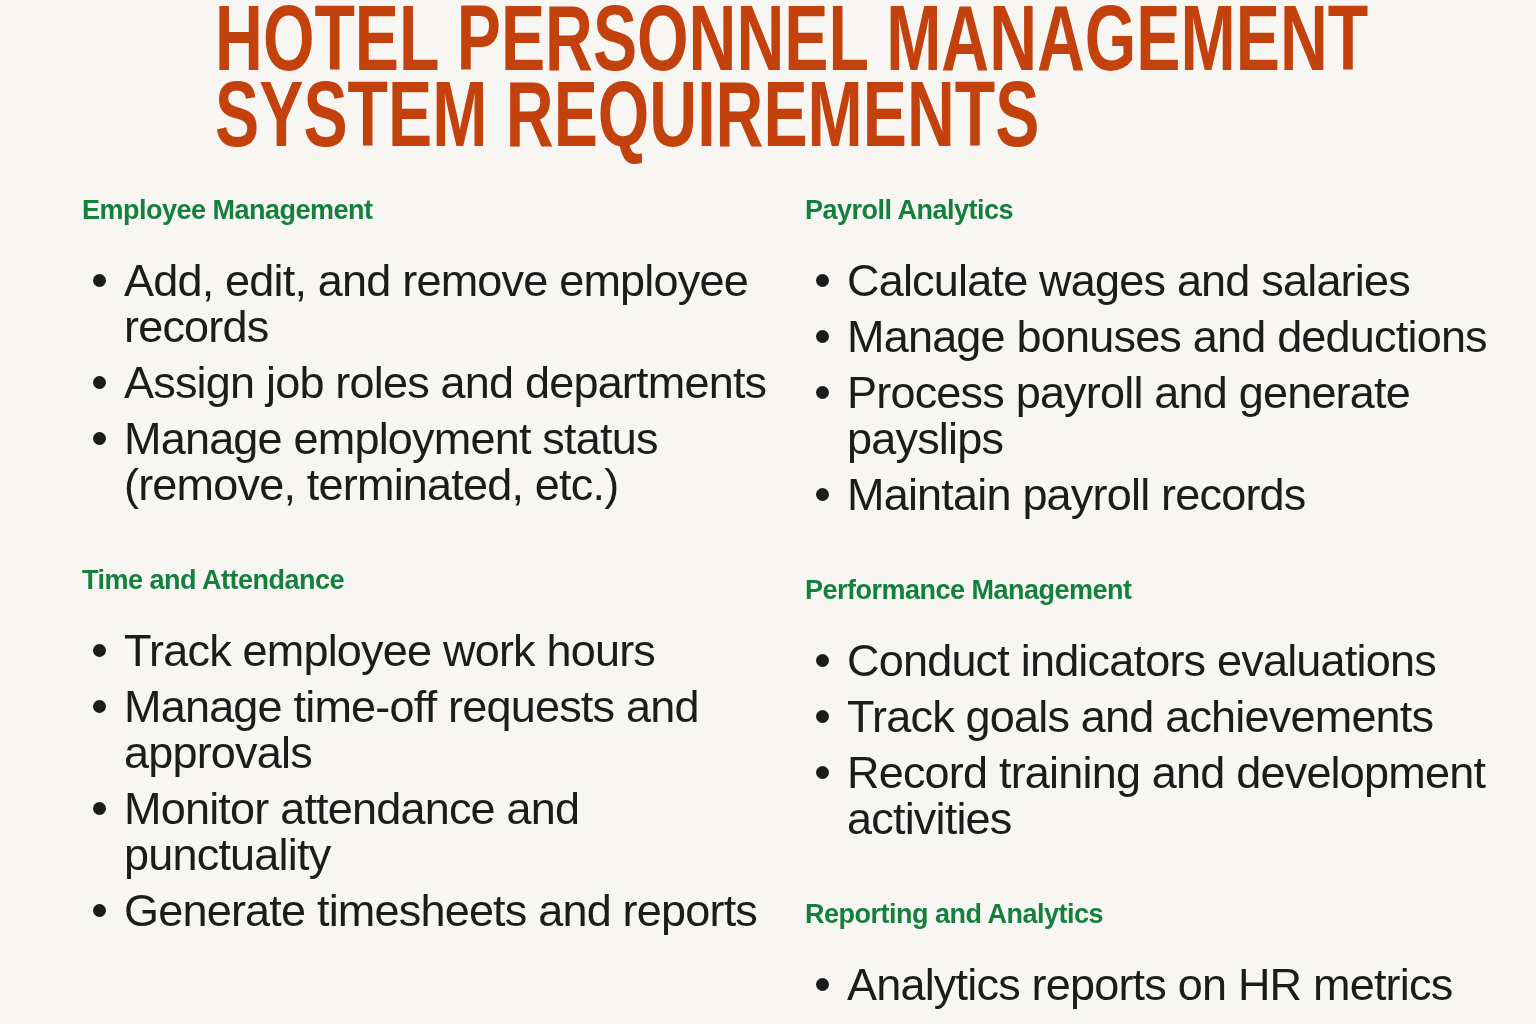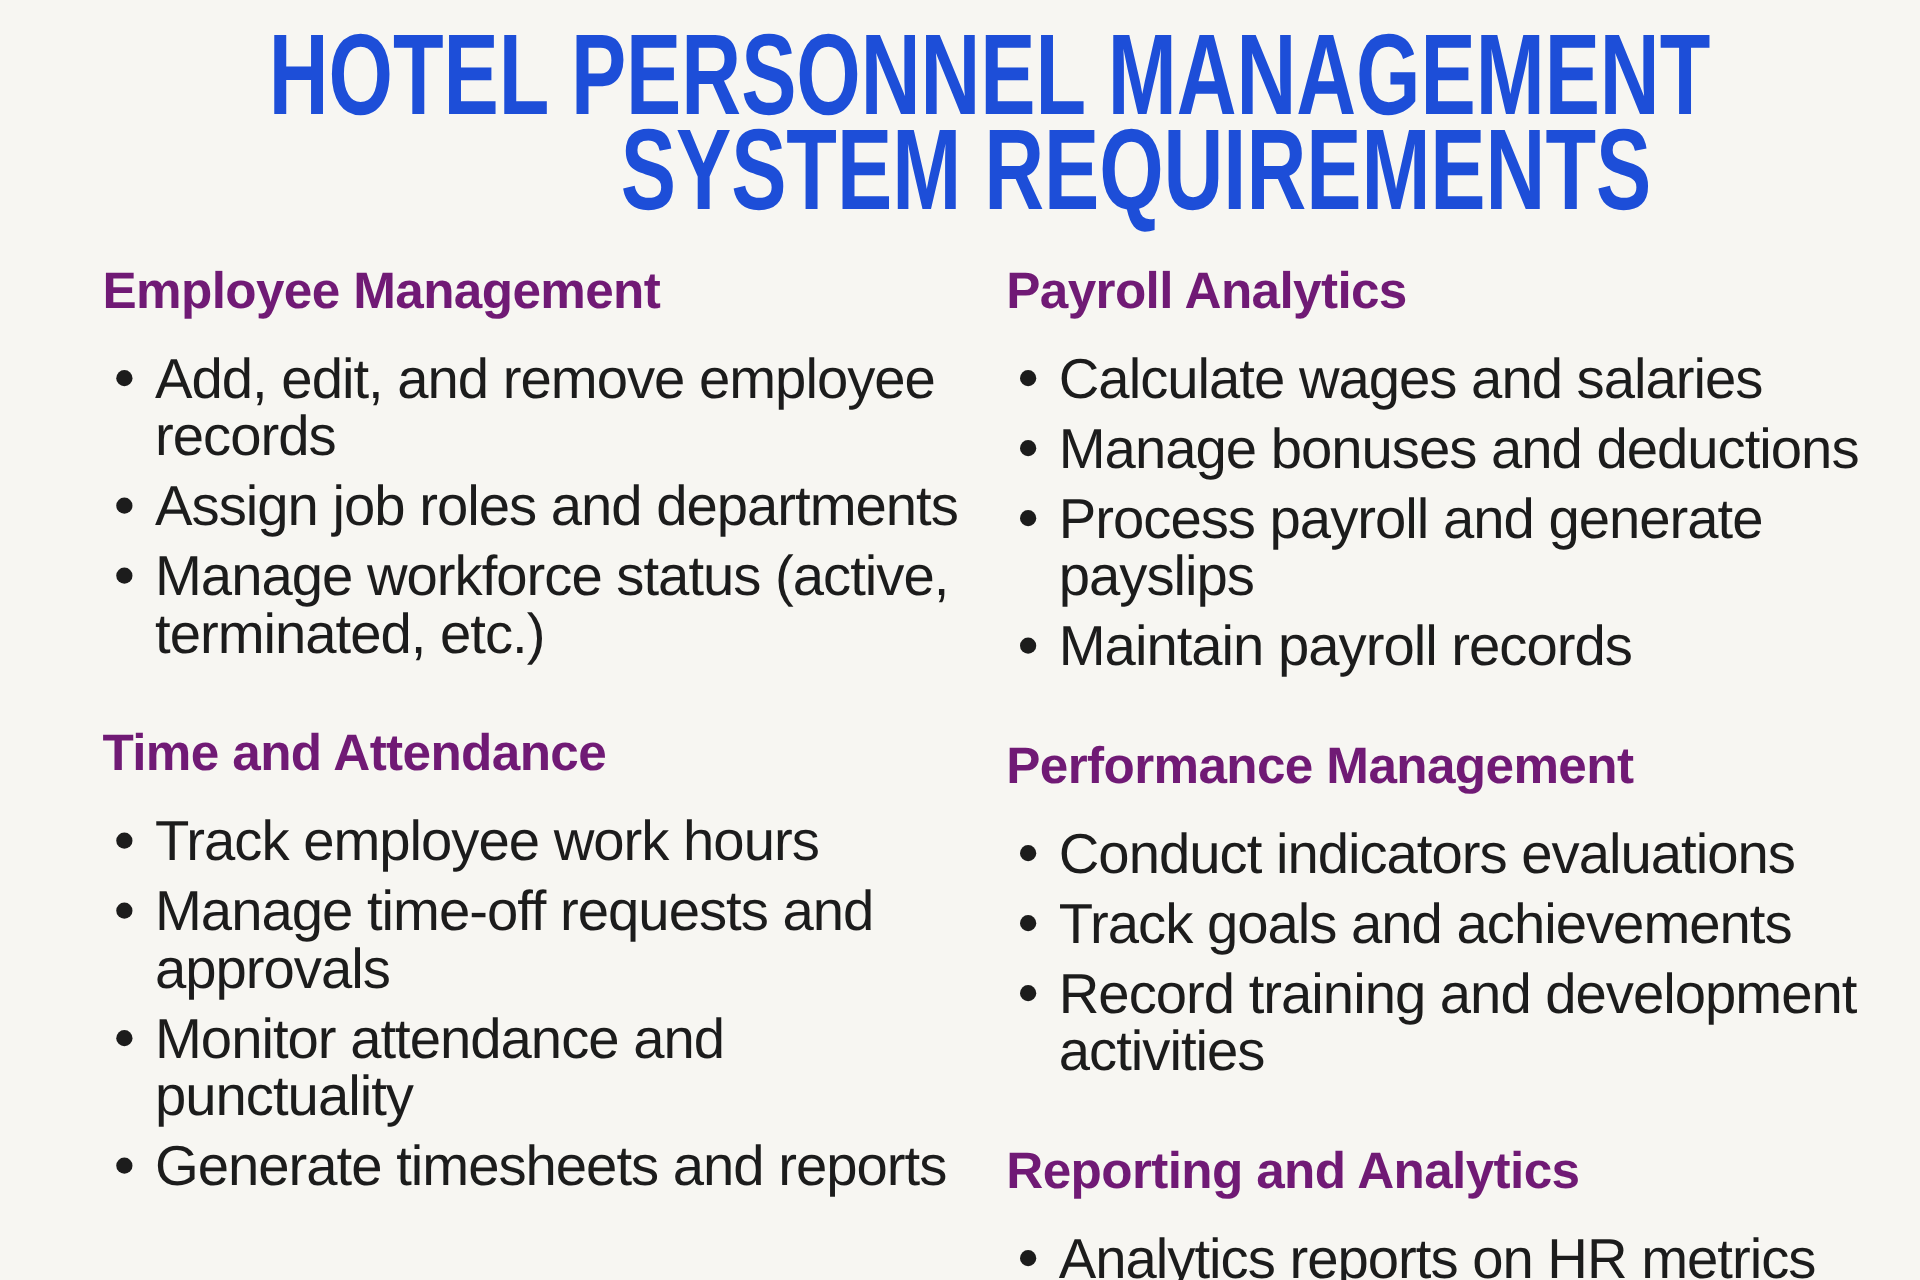--- a/index.html
+++ b/index.html
@@ -15,26 +15,25 @@
     font-family: "Liberation Sans", "DejaVu Sans", sans-serif;
   }
   .page {
     width: 1536px;
     height: 1024px;
     position: relative;
     overflow: hidden;
   }
   .title {
     margin: 0;
-    padding-top: 22px;
-    text-align: right;
+    text-align: left;
     font-size: 92px;
     font-weight: 800;
     line-height: 76px;
-    color: #1d4ed8;
+    color: #c2410c;
     letter-spacing: 0;
   }
   .title-line {
     display: block;
     white-space: nowrap;
     transform: scaleX(0.72);
     transform-origin: 50% 50%;
   }
   .columns {
     display: flex;
@@ -45,24 +44,24 @@
   .col-left {
     width: 702px;
     flex: 0 0 702px;
   }
   .col-right {
     flex: 1 1 auto;
     margin-left: 21px;
   }
   .section-heading {
     margin: 50px 0 26px 0;
-    font-size: 41px;
+    font-size: 27px;
     font-weight: 700;
     line-height: 44px;
-    color: #701a75;
+    color: #15803d;
     letter-spacing: -0.5px;
   }
   .section:first-child .section-heading {
     margin-top: 0;
   }
   .bullet-list {
     list-style: none;
     margin: 0;
     padding: 0;
   }
@@ -97,21 +96,21 @@
 
   <div class="columns">
 
     <div class="col-left">
 
       <div class="section">
         <h2 class="section-heading">Employee Management</h2>
         <ul class="bullet-list">
           <li class="bullet-item"><span class="bullet-dot"></span><span>Add, edit, and remove employee records</span></li>
           <li class="bullet-item"><span class="bullet-dot"></span><span>Assign job roles and departments</span></li>
-          <li class="bullet-item"><span class="bullet-dot"></span><span>Manage workforce status (active, terminated, etc.)</span></li>
+          <li class="bullet-item"><span class="bullet-dot"></span><span>Manage employment status (remove, terminated, etc.)</span></li>
         </ul>
       </div>
 
       <div class="section">
         <h2 class="section-heading">Time and Attendance</h2>
         <ul class="bullet-list">
           <li class="bullet-item"><span class="bullet-dot"></span><span>Track employee work hours</span></li>
           <li class="bullet-item"><span class="bullet-dot"></span><span>Manage time-off requests and approvals</span></li>
           <li class="bullet-item"><span class="bullet-dot"></span><span>Monitor attendance and punctuality</span></li>
           <li class="bullet-item"><span class="bullet-dot"></span><span>Generate timesheets and reports</span></li>

